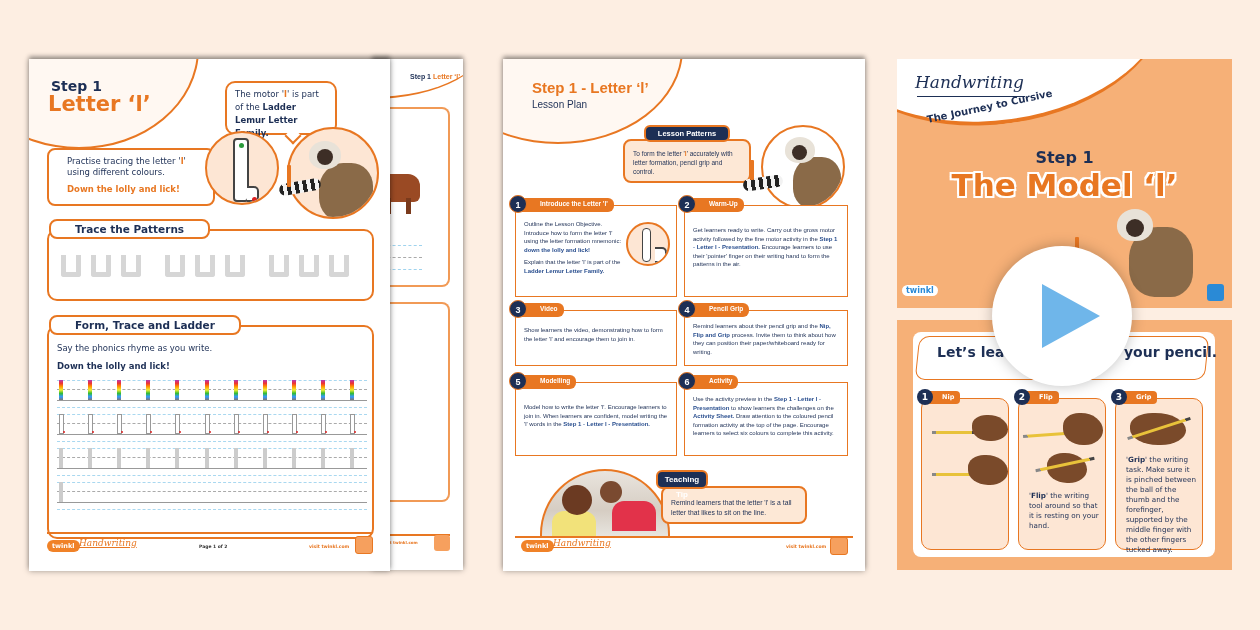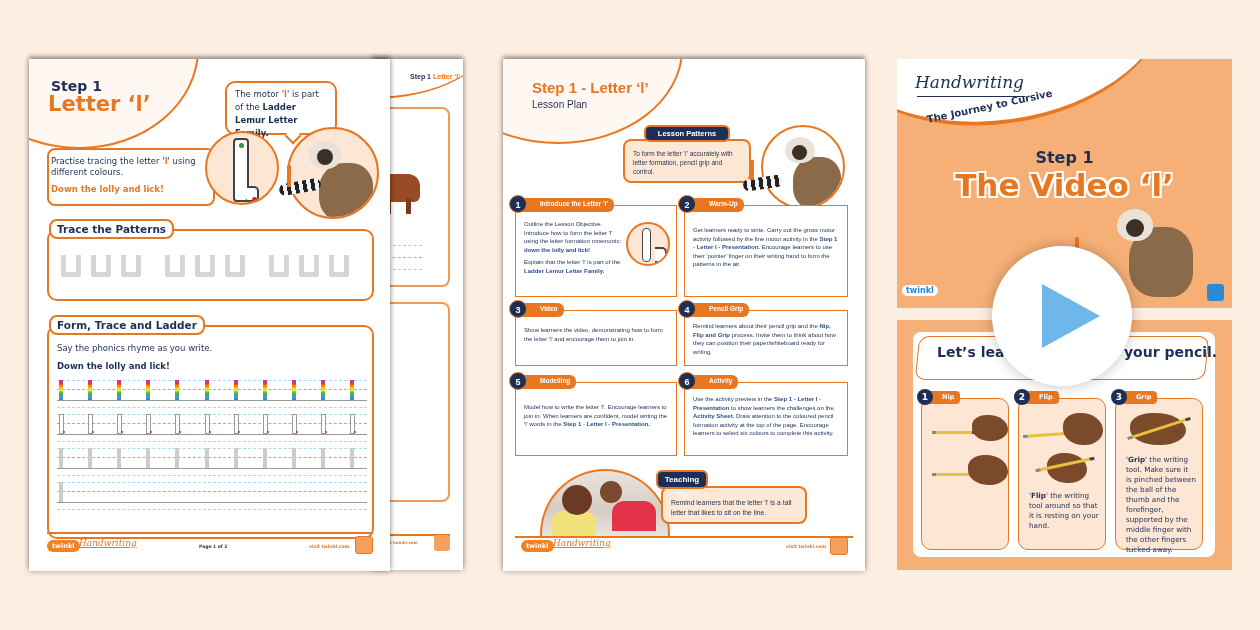--- a/index.html
+++ b/index.html
@@ -39,25 +39,25 @@
   .letter-l::after { content: ""; position: absolute; left: 12px; bottom: -2px; width: 10px; height: 12px; border: 2px solid #444; border-left: none; border-radius: 0 5px 5px 0; background: #fff; }
   .dot-g { position: absolute; width: 5px; height: 5px; border-radius: 50%; background: #2a9a3a; }
   .dot-r { position: absolute; width: 5px; height: 5px; border-radius: 50%; background: #d22; }
 
   .lemur-body { position: absolute; background: #8a6a48; border-radius: 45% 40% 35% 40%; }
   .lemur-head { position: absolute; background: #e8e2d8; border-radius: 50% 50% 45% 45%; }
   .lemur-face { position: absolute; background: #3d2e26; border-radius: 50%; }
   .lemur-tail { position: absolute; border-radius: 10px; background: repeating-linear-gradient(90deg, #222 0 4px, #f2f2f2 4px 8px); }
   .pencil { position: absolute; width: 4px; background: #e87722; border-radius: 1px; }
 
-  .instr-box { position: absolute; left: 18px; top: 89px; width: 168px; height: 58px; border: 2px solid #e87722; border-radius: 8px; background: #fff; padding: 6px 2px; font-size: 8.5px; line-height: 11px; color: #1d2f55; }
+  .instr-box { position: absolute; left: 18px; top: 89px; width: 168px; height: 58px; border: 2px solid #e87722; border-radius: 8px; background: #fff; padding: 6px 18px; font-size: 8.5px; line-height: 11px; color: #1d2f55; }
   .instr-box .b2 { margin-top: 6px; color: #e87722; font-weight: bold; }
 
   .sec-box { position: absolute; border: 2px solid #e87722; border-radius: 10px; }
-  .sec-label { position: absolute; background: #fff; border: 2px solid #e87722; border-radius: 8px; padding: 2px 6px; font-size: 10.5px; font-weight: bold; color: #1d2f55; white-space: nowrap; }
+  .sec-label { position: absolute; background: #fff; border: 2px solid #e87722; border-radius: 8px; padding: 2px 24px; font-size: 10.5px; font-weight: bold; color: #1d2f55; white-space: nowrap; }
   .pattern { position: absolute; height: 22px; border: 5px solid #d6d6d6; border-top: none; border-radius: 0 0 3px 3px; }
 
   .write-row { position: absolute; left: 28px; width: 310px; height: 30px; }
   .write-row .top { position: absolute; left: 0; right: 0; top: 0; border-top: 1px dashed #a9d8f0; }
   .write-row .mid { position: absolute; left: 0; right: 0; top: 9px; border-top: 1px dashed #aaa; }
   .write-row .base { position: absolute; left: 0; right: 0; top: 20px; border-top: 1px solid #999; }
   .write-row .bot { position: absolute; left: 0; right: 0; top: 27px; border-top: 1px dashed #a9d8f0; }
   .glyph { position: absolute; top: 0; width: 4px; height: 20px; }
   .glyph.rainbow { background: linear-gradient(#b43ab4, #e33, #f90, #ee3, #3b3, #39f, #777); }
   .glyph.outline { width: 5px; border: 1px solid #999; background: #fff; }
@@ -335,21 +335,21 @@
   <div class="foot-url" style="left:283px;top:485px">visit twinkl.com</div>
   <div class="foot-badge" style="left:327px;top:478px"></div>
 </div>
 
 <div id="slide1">
   <div class="white-corner"></div>
   <div class="hw">Handwriting</div>
   <div class="hw-underline"></div>
   <div class="journey">The Journey to Cursive</div>
   <div class="step">Step 1</div>
-  <div class="title">The Video ‘l’</div>
+  <div class="title">The Model ‘l’</div>
   <div class="lemur-body" style="left:232px;top:168px;width:64px;height:70px;"></div>
   <div class="lemur-head" style="left:220px;top:150px;width:36px;height:32px;"></div>
   <div class="lemur-face" style="left:229px;top:160px;width:18px;height:18px;"></div>
   <div class="pencil" style="left:178px;top:178px;height:14px;"></div>
   <div class="twinkl">twinkl</div>
   <div class="tbadge"></div>
 </div>
 
 <div id="slide2">
   <div class="panel"></div>
@@ -373,19 +373,19 @@
     <div class="hand" style="left:28px;top:54px;width:40px;height:30px;"></div>
     <div class="pencil-h" style="left:16px;top:64px;width:60px;transform:rotate(-12deg)"></div>
     <div class="txt" style="top:92px"><span>'</span><b>Flip</b><span>' the writing tool around so that it is resting on your hand.</span></div>
   </div>
 
   <div class="grip-card" style="left:218px;">
     <div class="num">3</div>
     <div class="tab">Grip</div>
     <div class="hand" style="left:14px;top:14px;width:56px;height:32px;"></div>
     <div class="pencil-h" style="left:10px;top:28px;width:66px;transform:rotate(-18deg)"></div>
-    <div class="txt" style="top:56px"><span>'</span><b>Grip</b><span>' the writing tool. Make sure it is pinched between the ball of the thumb and the forefinger, supported by the middle finger with the other fingers tucked away.</span></div>
+    <div class="txt" style="top:56px"><span>'</span><b>Grip</b><span>' the writing task. Make sure it is pinched between the ball of the thumb and the forefinger, supported by the middle finger with the other fingers tucked away.</span></div>
   </div>
 </div>
 
 <div class="play">
   <div class="play-tri"></div>
 </div>
 
 </body></html>

